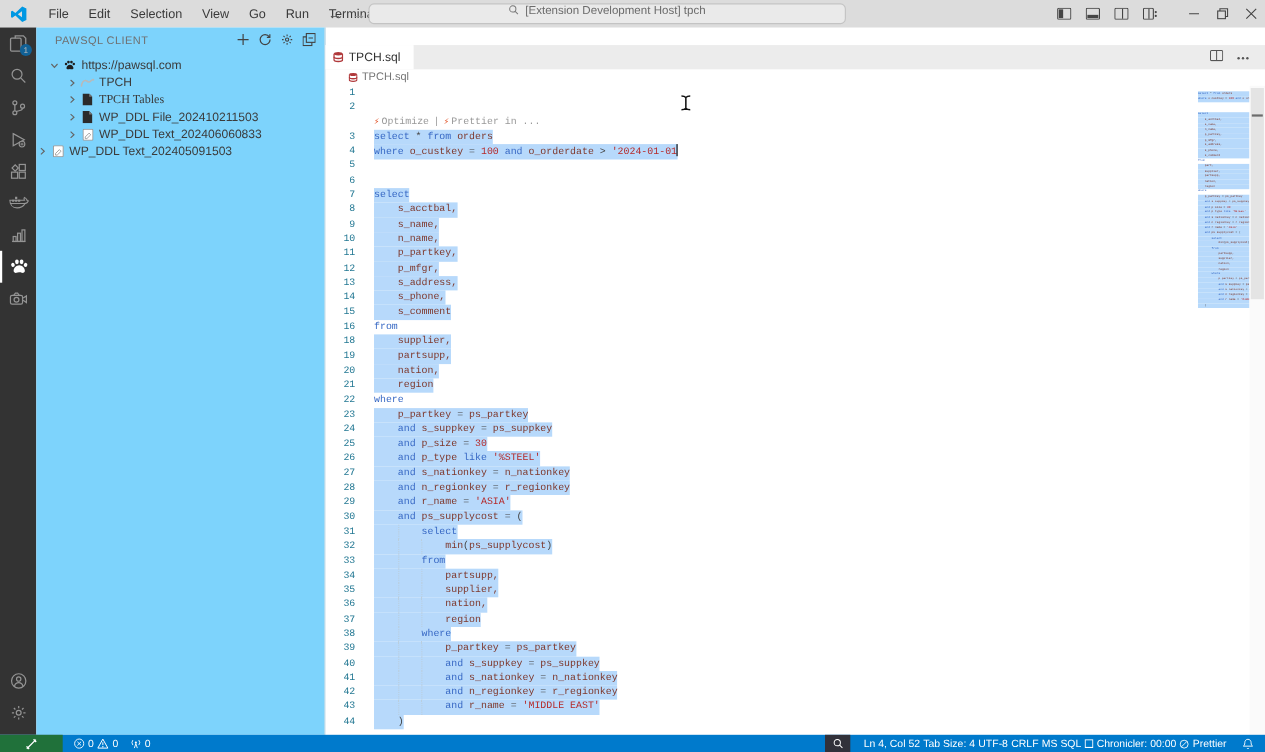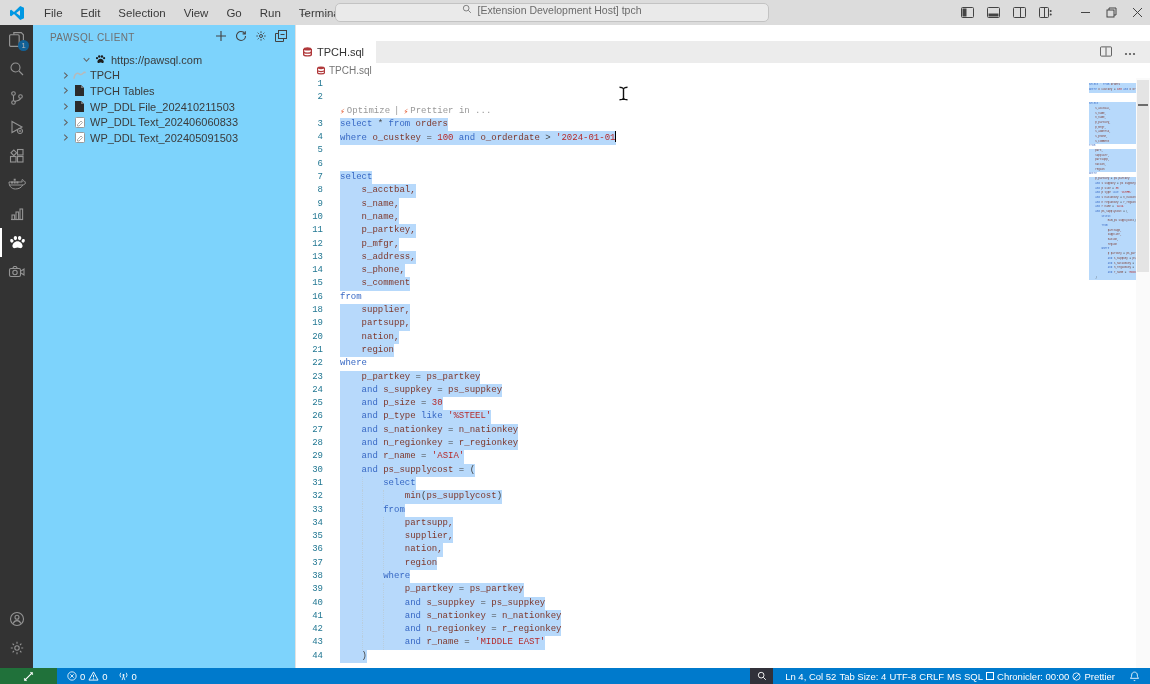--- a/index.html
+++ b/index.html
@@ -254,21 +254,21 @@
             <path d="M8 1.8v2M8 12.2v2M1.8 8h2M12.2 8h2M3.6 3.6l1.4 1.4M11 11l1.4 1.4M12.4 3.6 11 5M5 11l-1.4 1.4" stroke="#424242" stroke-width="1.3"></path>
           </svg></span>
         <span><svg width="12" height="12" viewBox="0 0 12 12">
             <rect x="3.5" y=".5" width="8" height="8" fill="none" stroke="#424242"></rect>
             <path d="M3.5 3.5h-3v8h8v-3" fill="none" stroke="#424242"></path>
             <line x1="5.5" y1="4.5" x2="9.5" y2="4.5" stroke="#424242"></line>
           </svg></span>
       </span>
   </div>
   <div class="tree">
-      <div class="tree-row" style=" margin-left: 48px;">
+      <div class="tree-row" style="padding-left: 11px;">
         <span class="chev">
           <svg width="7" height="7" viewBox="0 0 8 8">
             <path d="M.8 2.5 4 6 7.2 2.5" fill="none" stroke="#646464" stroke-width="1.2"></path>
           </svg>
         </span>
         <span class="ticon">
           <svg width="11" height="11" viewBox="0 0 12 12">
             <g fill="#1e1e1e">
               <circle cx="2.2" cy="4.6" r="1.2"></circle>
               <circle cx="4.6" cy="2.7" r="1.3"></circle>
@@ -287,63 +287,63 @@
           </svg>
         </span>
         <span class="ticon">
           <svg width="13" height="9" viewBox="0 0 14 9">
             <path d="M1 8C1.5 4.5 3 2 5 2c1.5 0 2 1.5 3.5 1.5S11 1 12.5 1" fill="none" stroke="#b9b9b9" stroke-width="1.6"></path>
             <circle cx="12.8" cy="1.2" r="1" fill="#b9b9b9"></circle>
           </svg>
         </span>
         <span>TPCH</span>
       </div>
+      <div class="tree-row" style="padding-left: 27px; font-family: Liberation Serif, serif;">
+        <span class="chev">
+          <svg width="7" height="7" viewBox="0 0 8 8">
+            <path d="M2.5.8 6 4 2.5 7.2" fill="none" stroke="#646464" stroke-width="1.2"></path>
+          </svg>
+        </span>
+        <span class="ticon">
+          <svg width="9" height="11" viewBox="0 0 9 11">
+            <path d="M0 0h6l3 3v8H0z" fill="#2b2b2b"></path>
+            <path d="M6 0l3 3H6z" fill="#777"></path>
+          </svg>
+        </span>
+        <span>TPCH Tables</span>
+      </div>
       <div class="tree-row" style="padding-left: 27px;">
         <span class="chev">
           <svg width="7" height="7" viewBox="0 0 8 8">
             <path d="M2.5.8 6 4 2.5 7.2" fill="none" stroke="#646464" stroke-width="1.2"></path>
           </svg>
         </span>
         <span class="ticon">
           <svg width="9" height="11" viewBox="0 0 9 11">
             <path d="M0 0h6l3 3v8H0z" fill="#2b2b2b"></path>
             <path d="M6 0l3 3H6z" fill="#777"></path>
           </svg>
         </span>
-        <span>TPCH Tables</span>
+        <span>WP_DDL File_202410211503</span>
       </div>
       <div class="tree-row" style="padding-left: 27px;">
         <span class="chev">
           <svg width="7" height="7" viewBox="0 0 8 8">
             <path d="M2.5.8 6 4 2.5 7.2" fill="none" stroke="#646464" stroke-width="1.2"></path>
           </svg>
         </span>
         <span class="ticon">
-          <svg width="9" height="11" viewBox="0 0 9 11">
-            <path d="M0 0h6l3 3v8H0z" fill="#2b2b2b"></path>
-            <path d="M6 0l3 3H6z" fill="#777"></path>
-          </svg>
-        </span>
-        <span>WP_DDL File_202410211503</span>
-      </div>
-      <div class="tree-row" style="padding-left: 27px;">
-        <span class="chev">
-          <svg width="7" height="7" viewBox="0 0 8 8">
-            <path d="M2.5.8 6 4 2.5 7.2" fill="none" stroke="#646464" stroke-width="1.2"></path>
-          </svg>
-        </span>
-        <span class="ticon">
           <svg width="10" height="11" viewBox="0 0 10 11">
             <rect x=".5" y=".5" width="9" height="10" rx="1" fill="#fff" stroke="#9a9a9a"></rect>
             <path d="M2.5 7.5 6 4l1.5 1.5L4 9H2.5z" fill="none" stroke="#9a9a9a" stroke-width=".8"></path>
           </svg>
         </span>
         <span>WP_DDL Text_202406060833</span>
       </div>
-      <div class="tree-row" style="padding-left: 27px; align-items: center;">
+      <div class="tree-row" style=" align-items: center;">
         <span class="chev">
           <svg width="7" height="7" viewBox="0 0 8 8">
             <path d="M2.5.8 6 4 2.5 7.2" fill="none" stroke="#646464" stroke-width="1.2"></path>
           </svg>
         </span>
         <span class="ticon">
           <svg width="10" height="11" viewBox="0 0 10 11">
             <rect x=".5" y=".5" width="9" height="10" rx="1" fill="#fff" stroke="#9a9a9a"></rect>
             <path d="M2.5 7.5 6 4l1.5 1.5L4 9H2.5z" fill="none" stroke="#9a9a9a" stroke-width=".8"></path>
           </svg>

